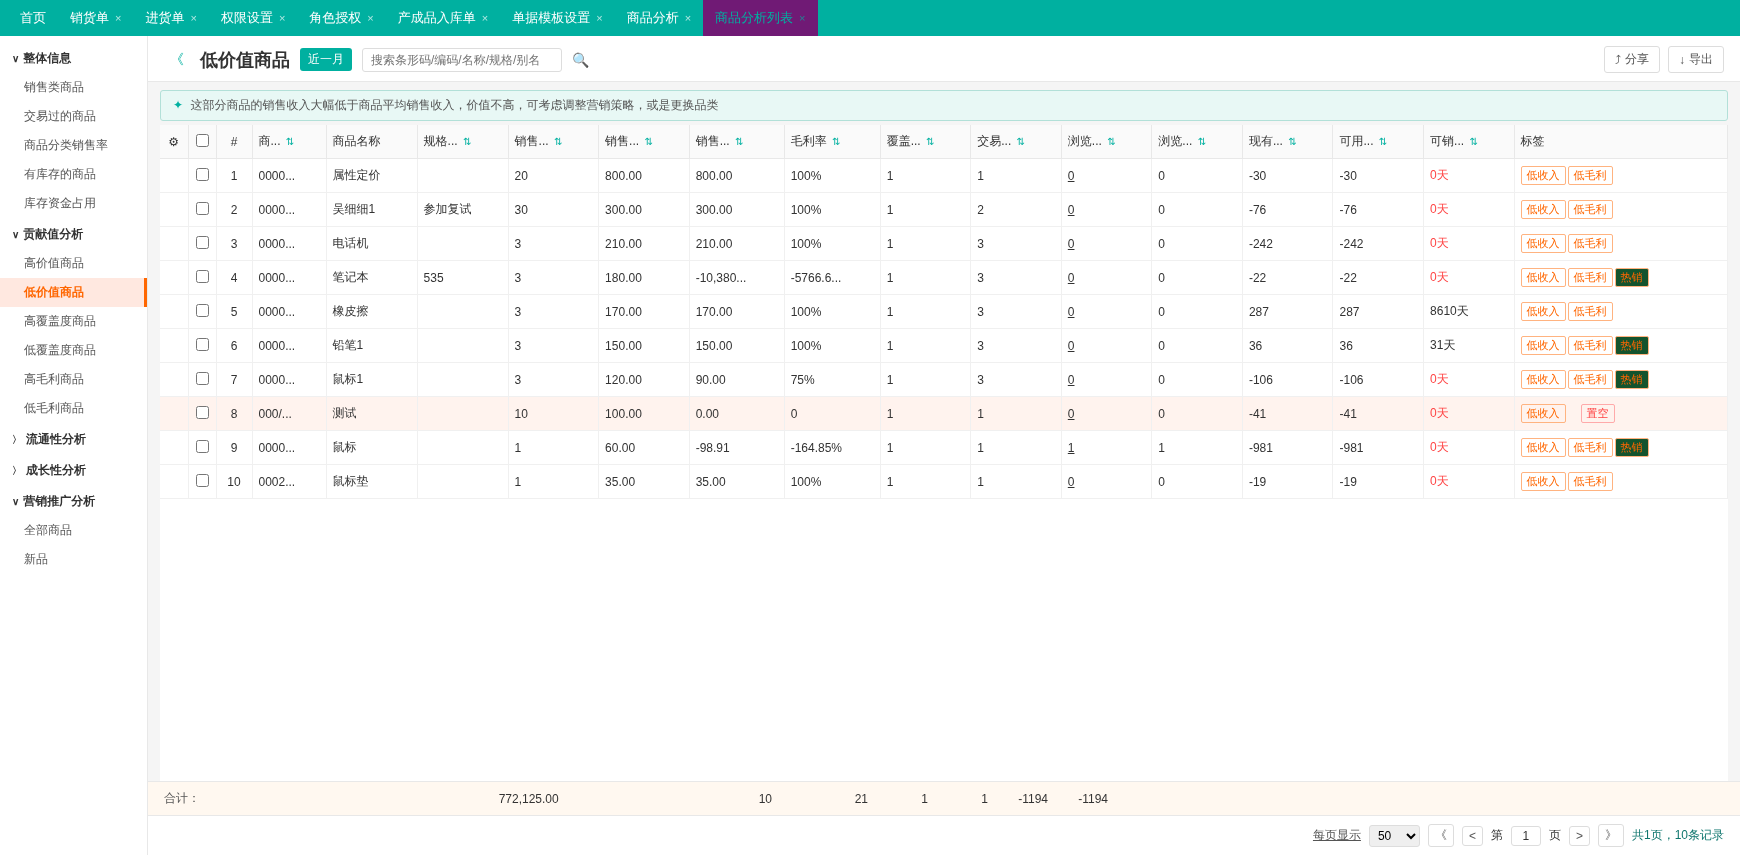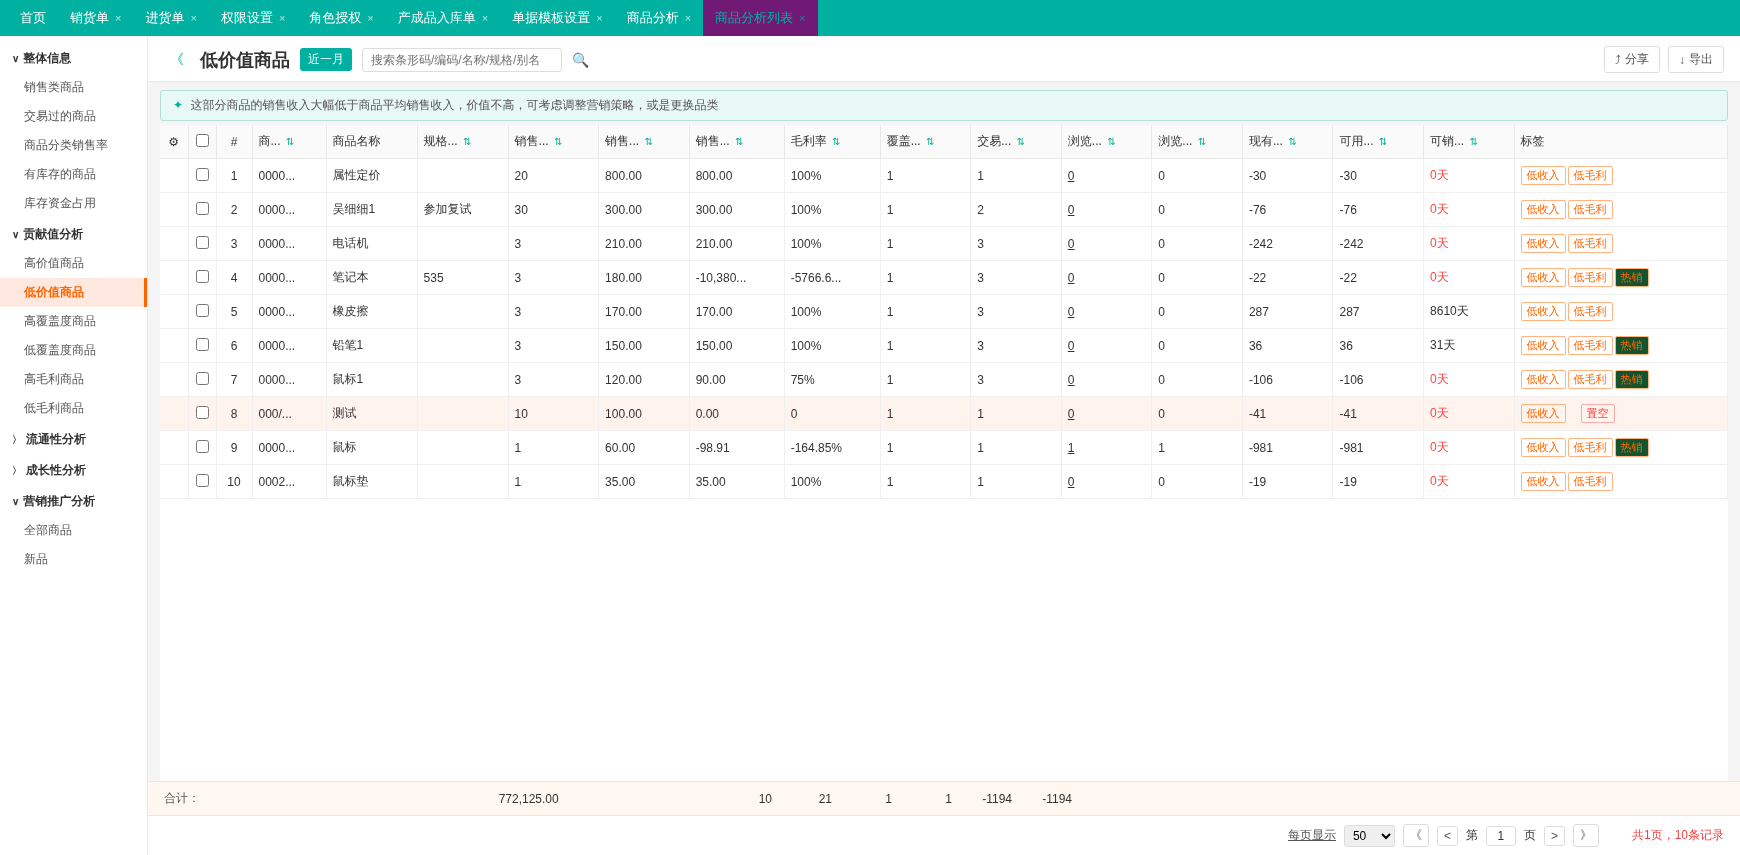--- a/index.html
+++ b/index.html
@@ -61,21 +61,21 @@
     
     .footer-summary { background: #fff8f0; border-top: 1px solid #e8e8e8; padding: 8px 16px; display: flex; align-items: center; flex-shrink: 0; font-size: 12px; }
     .summary-label { color: #555; margin-right: 12px; }
 
     
     .pagination { background: #fff; border-top: 1px solid #e8e8e8; padding: 8px 16px; display: flex; align-items: center; justify-content: flex-end; gap: 8px; flex-shrink: 0; font-size: 12px; }
     .page-size-label { color: #555; text-decoration: underline; }
     .page-size-select { border: 1px solid #ddd; border-radius: 3px; padding: 2px 4px; font-size: 12px; }
     .page-nav-btn { border: 1px solid #ddd; background: #fff; border-radius: 3px; padding: 2px 6px; cursor: pointer; color: #555; font-size: 12px; }
     .page-num { border: 1px solid #ddd; border-radius: 3px; padding: 2px 6px; background: #fff; min-width: 30px; text-align: center; font-size: 12px; }
-    .page-info { color: #ef4444; margin-left: 25px; }
+    .page-info { color: #0f766e; }
 
     .collapse-btn { cursor: pointer; color: #00b0a0; font-size: 14px; padding: 2px 6px; }
   </style>
 </head>
 <body>
 
 <div class="top-nav">
   <div class="nav-item">
       <span>首页</span>
     </div>
@@ -421,21 +421,21 @@
 
     <div class="footer-summary">
       <span class="summary-label">合计：</span>
       <div style="display:flex; gap:0; flex:1;">
         <span style="min-width:240px;"></span>
         <span style="min-width:60px; text-align:right;">77</span>
         <span style="min-width:70px; ">2,125.00</span>
         <span style="min-width:70px;"></span>
         <span style="min-width:60px;"></span>
         <span style="min-width:60px; text-align:right;">10</span>
-        <span style="min-width:60px; text-align:right;">21</span>
+        <span style="min-width:60px; text-align:right;margin-left:36px;">21</span>
         <span style="min-width:60px; text-align:right;">1</span>
         <span style="min-width:60px; text-align:right;">1</span>
         <span style="min-width:60px; text-align:right;">-1194</span>
         <span style="min-width:60px; text-align:right;">-1194</span>
       </div>
     </div>
 
     <div class="pagination">
       <span class="page-size-label">每页显示</span>
       <select class="page-size-select">

